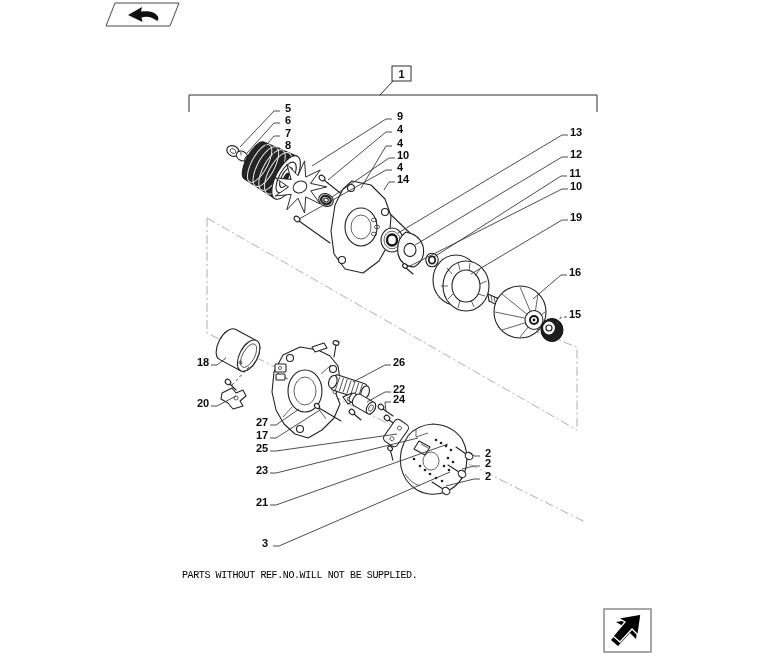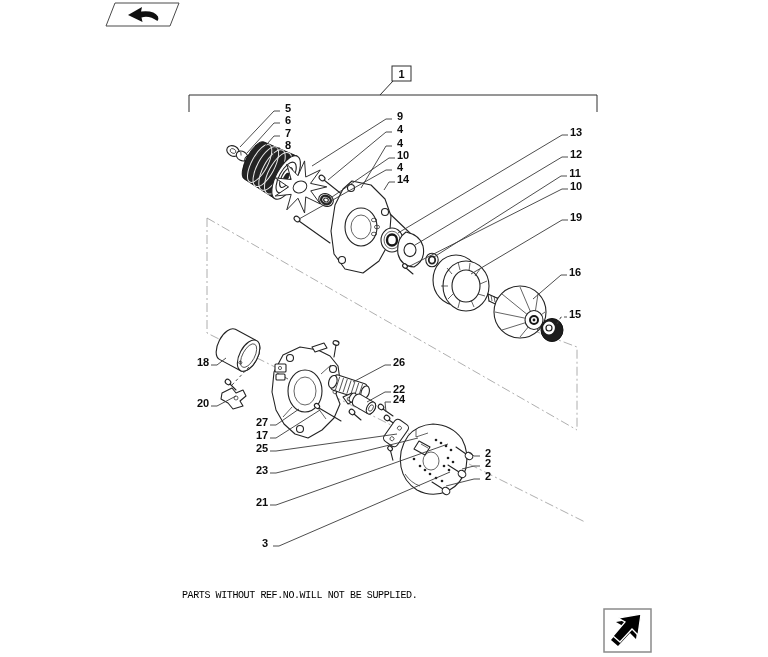--- a/index.html
+++ b/index.html
@@ -1,21 +1,21 @@
 <!DOCTYPE html>
 <html><head>
 <meta charset="utf-8">
 <style>
   html,body{margin:0;padding:0;background:#fff;}
   .stage{position:relative;width:768px;height:657px;background:#fff;overflow:hidden;
          font-family:"Liberation Sans",sans-serif;}
   .nav-btn{position:absolute;background:transparent;border:none;padding:0;margin:0;cursor:pointer;}
   #back-btn{left:104px;top:1px;width:78px;height:27px;}
   #fwd-btn{left:603px;top:608px;width:50px;height:46px;}
-  #note{position:absolute;left:182px;top:590px;color:#000;
+  #note{position:absolute;left:182px;top:570px;color:#000;
         font-family:"Liberation Mono",monospace;font-size:10px;letter-spacing:-0.4px;white-space:pre;}
   svg{display:block;}
   .part{fill:#fff;stroke:#232323;stroke-width:1.1;stroke-linejoin:round;stroke-linecap:round;}
   .thin{fill:none;stroke:#232323;stroke-width:0.7;}
   .darkfill{fill:#242424;stroke:#111;stroke-width:0.8;}
   .groove{fill:none;stroke:#e9e9e9;stroke-width:1;}
   .leader{fill:none;stroke:#3a3a3a;stroke-width:0.9;}
   .leader.dashed{stroke-dasharray:3 2.5;}
   .callout-num{font:bold 11px "Liberation Sans",sans-serif;fill:#0d0d0d;text-anchor:middle;}
   .phantom{fill:none;stroke:#9b9b9b;stroke-width:0.8;stroke-dasharray:9 3 2 3;}

